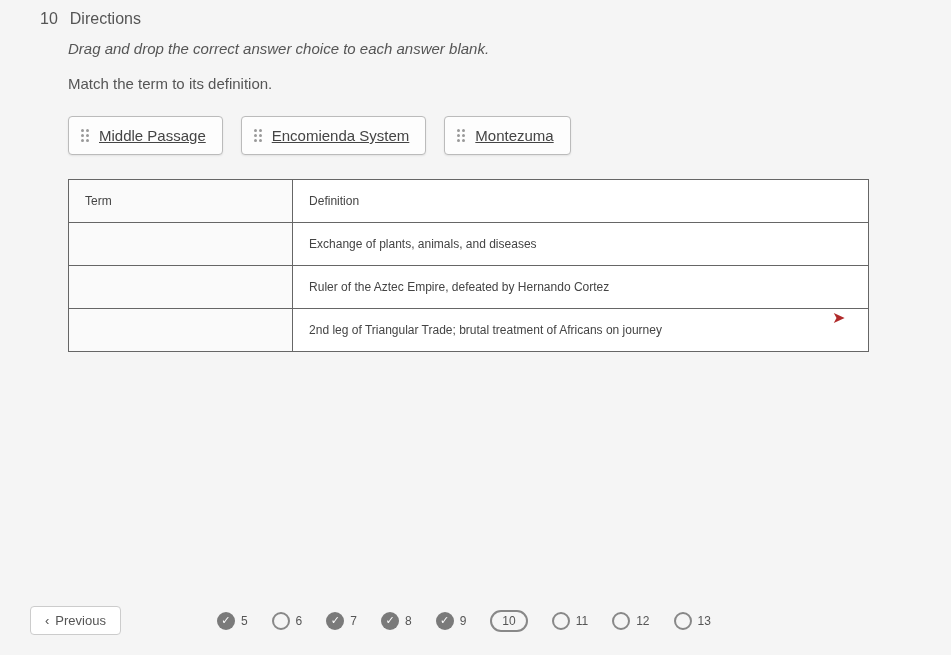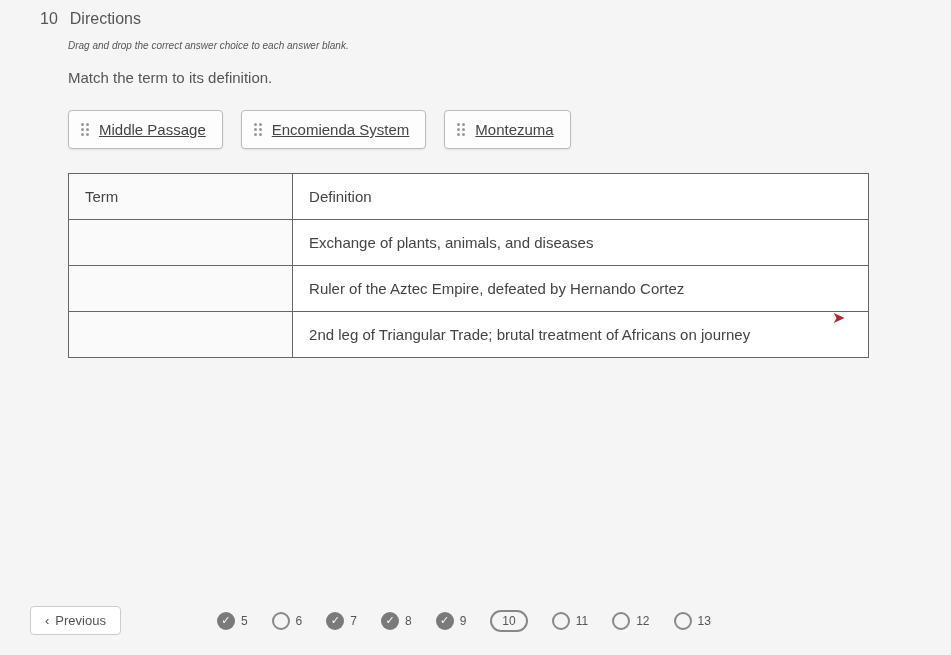--- a/index.html
+++ b/index.html
@@ -26,21 +26,21 @@
     color: #555;
   }
   .directions-link {
     font-size: 16px;
     color: #555;
     cursor: pointer;
   }
   .instruction {
     font-style: italic;
     color: #555;
-    font-size: 10px;
+    font-size: 15px;
     margin: 0 0 18px 28px;
   }
   .subinstruction {
     color: #555;
     font-size: 15px;
     margin: 0 0 24px 28px;
   }
   .choices-row {
     display: flex;
     gap: 18px;
@@ -80,21 +80,21 @@
   .match-table {
     margin: 0 0 0 28px;
     border-collapse: collapse;
     width: 92%;
   }
   .match-table td, .match-table th {
     border: 1px solid #666;
     padding: 14px 16px;
     text-align: left;
     font-weight: normal;
-    font-size: 15px;
+    font-size: 12px;
     color: #444;
     background: #fff;
   }
   .match-table .dropzone {
     width: 28%;
     background: #fafafa;
   }
   .footer-nav {
     position: absolute;
     bottom: 10px;

